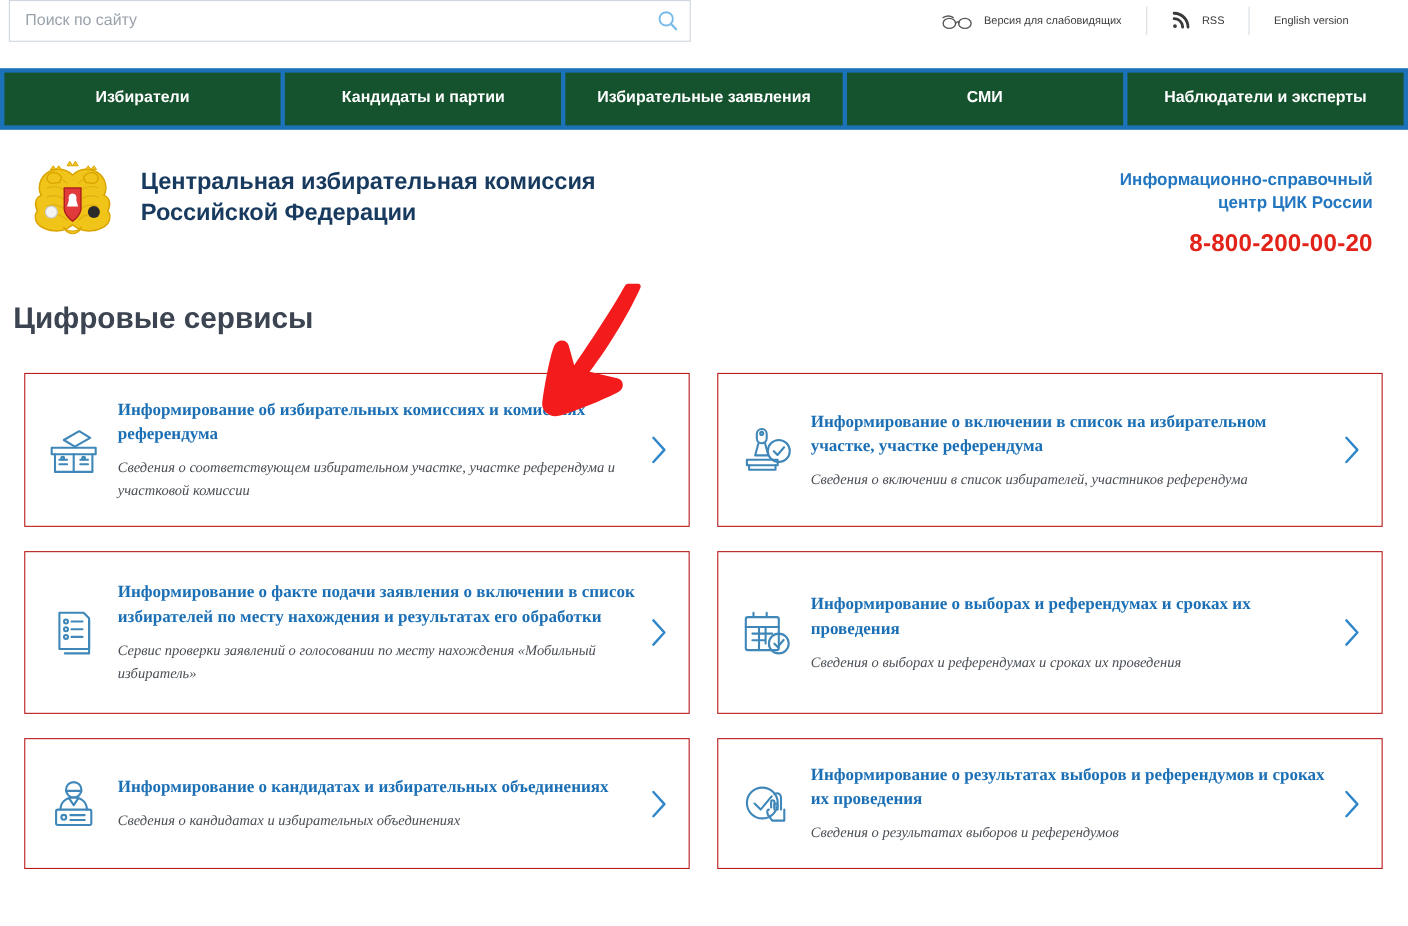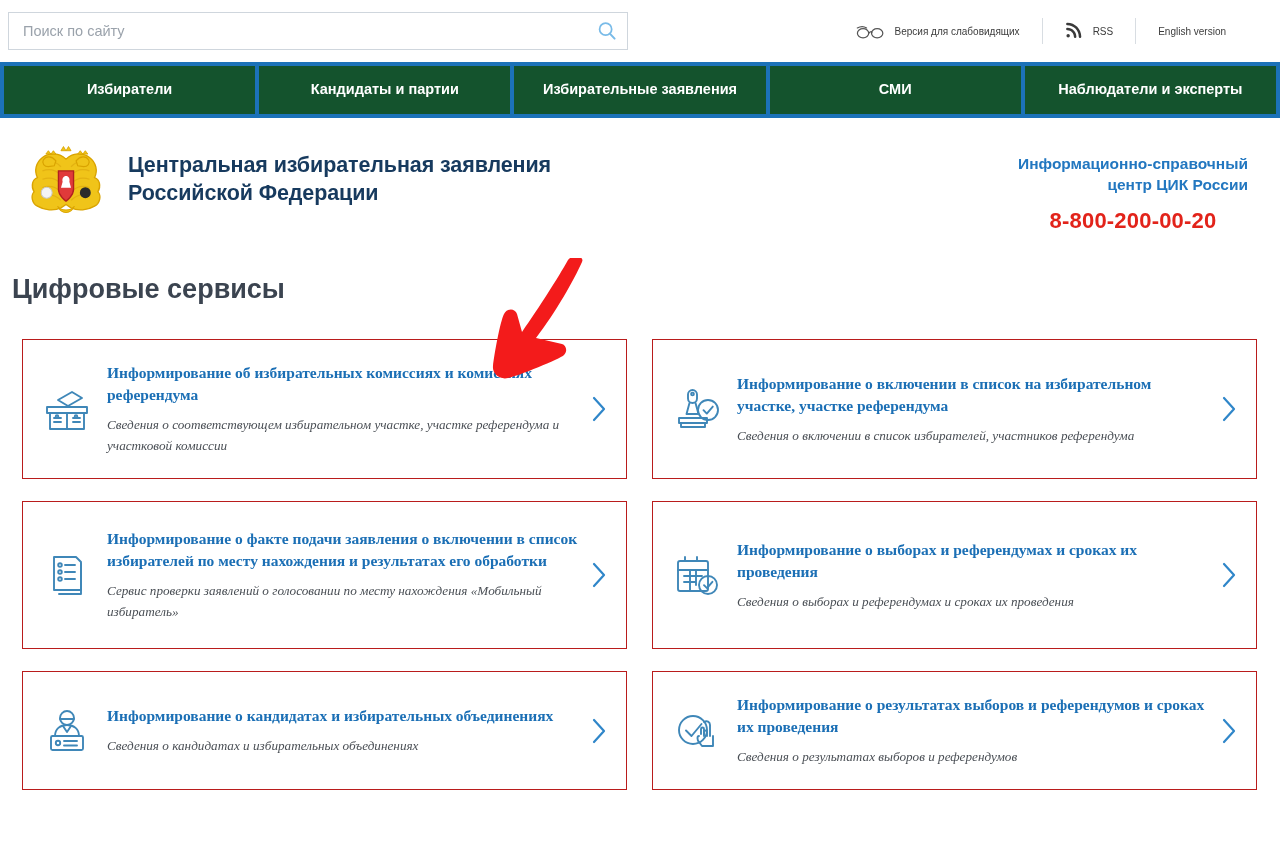--- a/index.html
+++ b/index.html
@@ -10,21 +10,21 @@
     background: #ffffff;
     font-family: "Liberation Sans", "DejaVu Sans", sans-serif;
     overflow: hidden;
   }
   .page { position: relative; width: 1280px; height: 842px; background: #fff; }
 
   
   .topbar {
     height: 62px;
     display: flex;
-    align-items: center;
+    align-items: flex-start;
     padding: 0 32px 0 8px;
     background: #ffffff;
   }
   .search-wrap {
     position: relative;
     width: 620px;
     height: 38px;
     flex: 0 0 auto;
   }
   .search-input {
@@ -121,21 +121,20 @@
     font-weight: bold;
     color: #2277c0;
     line-height: 1.35;
   }
   .contact-phone {
     font-size: 22px;
     font-weight: bold;
     color: #e2231a;
     margin-top: 12px;
     letter-spacing: 0.2px;
-    text-align: center;
   }
 
   
   .section-title {
     font-size: 27px;
     font-weight: bold;
     color: #3b4450;
     padding: 28px 0 0 0;
     margin: 0 0 0 0;
     position: relative;
@@ -289,21 +288,21 @@
         <path d="M41 32 L59 32 L59 54 C59 62 50 68 50 68 C50 68 41 62 41 54 Z" fill="#e03a3a" stroke="#b02020" stroke-width="1.6"></path>
         <path d="M50 38 C47 38 45 41 46 45 L44 52 L56 52 L54 45 C55 41 53 38 50 38Z" fill="#ffffff"></path>
 
         <circle cx="27" cy="58" r="6.5" fill="#f4f4f4" stroke="#c9c9c9" stroke-width="1.2"></circle>
         <circle cx="73" cy="58" r="6.5" fill="#2b2b2b"></circle>
 
         <path d="M40 74 C44 84 56 84 60 74 C56 80 44 80 40 74Z" fill="#f0c419" stroke="#d9a300" stroke-width="1.2"></path>
       </svg>
 
       <div class="brand-title">
-        <div>Центральная избирательная заявления</div>
+        <div>Центральная избирательная комиссия</div>
         <div>Российской Федерации</div>
       </div>
     </div>
 
     <div class="contact">
       <div class="contact-label">
         <div>Информационно-справочный</div>
         <div>центр ЦИК России</div>
       </div>
       <div class="contact-phone">8-800-200-00-20</div>

